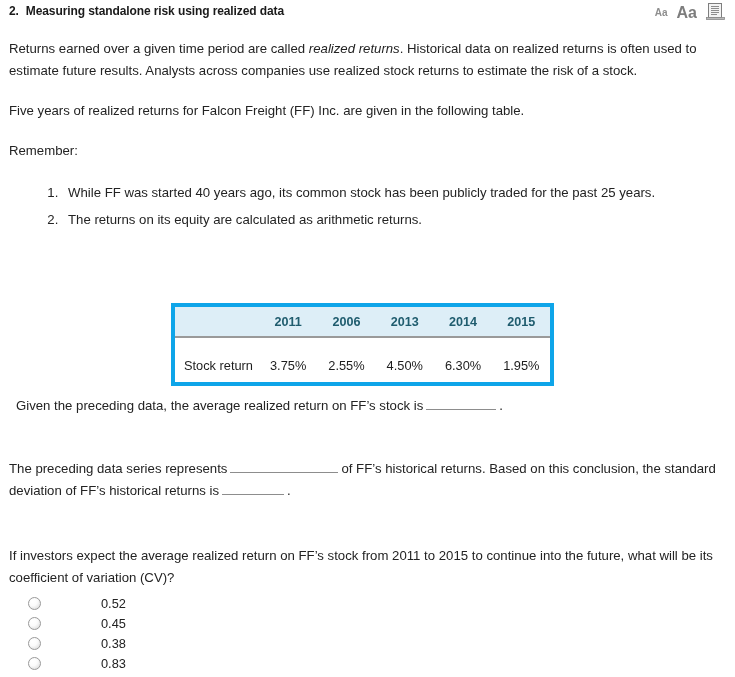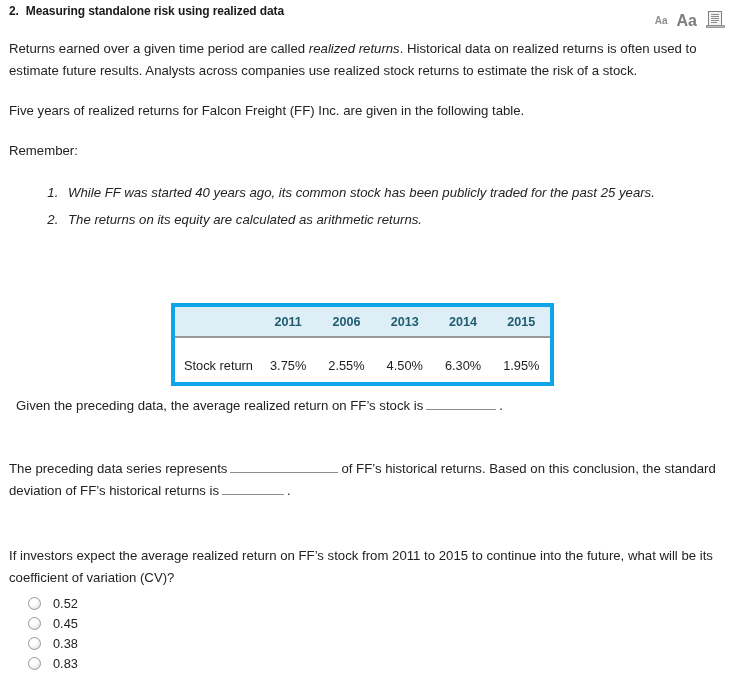--- a/index.html
+++ b/index.html
@@ -34,21 +34,21 @@
     letter-spacing: -0.1px;
     white-space: nowrap;
   }
   .title-num {
     display: inline-block;
     margin-right: 7px;
   }
   .tools {
     position: absolute;
     right: 10px;
-    top: 11px;
+    top: 3px;
     display: flex;
     align-items: flex-end;
     gap: 9px;
   }
   .aa-small {
     font-size: 10px;
     font-weight: bold;
     color: #8e8e8e;
     line-height: 16px;
   }
@@ -88,21 +88,20 @@
     width: 640px;
     margin: 0;
     padding: 0 0 0 40px;
     font-size: 13.2px;
     line-height: 22px;
     color: #232323;
   }
   ol.rem-list li {
     padding-left: 6px;
     margin-bottom: 5px;
-    font-style: italic;
   }
 
   
   .tbl-wrap {
     position: absolute;
     left: 171px;
     top: 303px;
     border: 4px solid #0ea5e9;
     background: #ffffff;
   }
@@ -157,20 +156,21 @@
     position: absolute;
     left: 28px;
     top: 593px;
     width: 300px;
   }
   .opt-row {
     display: flex;
     align-items: center;
     height: 20px;
     margin-bottom: 0px;
+    gap: 48px;
   }
   .radio {
     width: 13px;
     height: 13px;
     border-radius: 50%;
     border: 1px solid #9a9a9a;
     background: radial-gradient(circle at 35% 30%, #ffffff 0%, #fbfbfb 42%, #e2e2e2 78%, #c9c9c9 100%);
     box-sizing: border-box;
     flex: 0 0 auto;
   }

